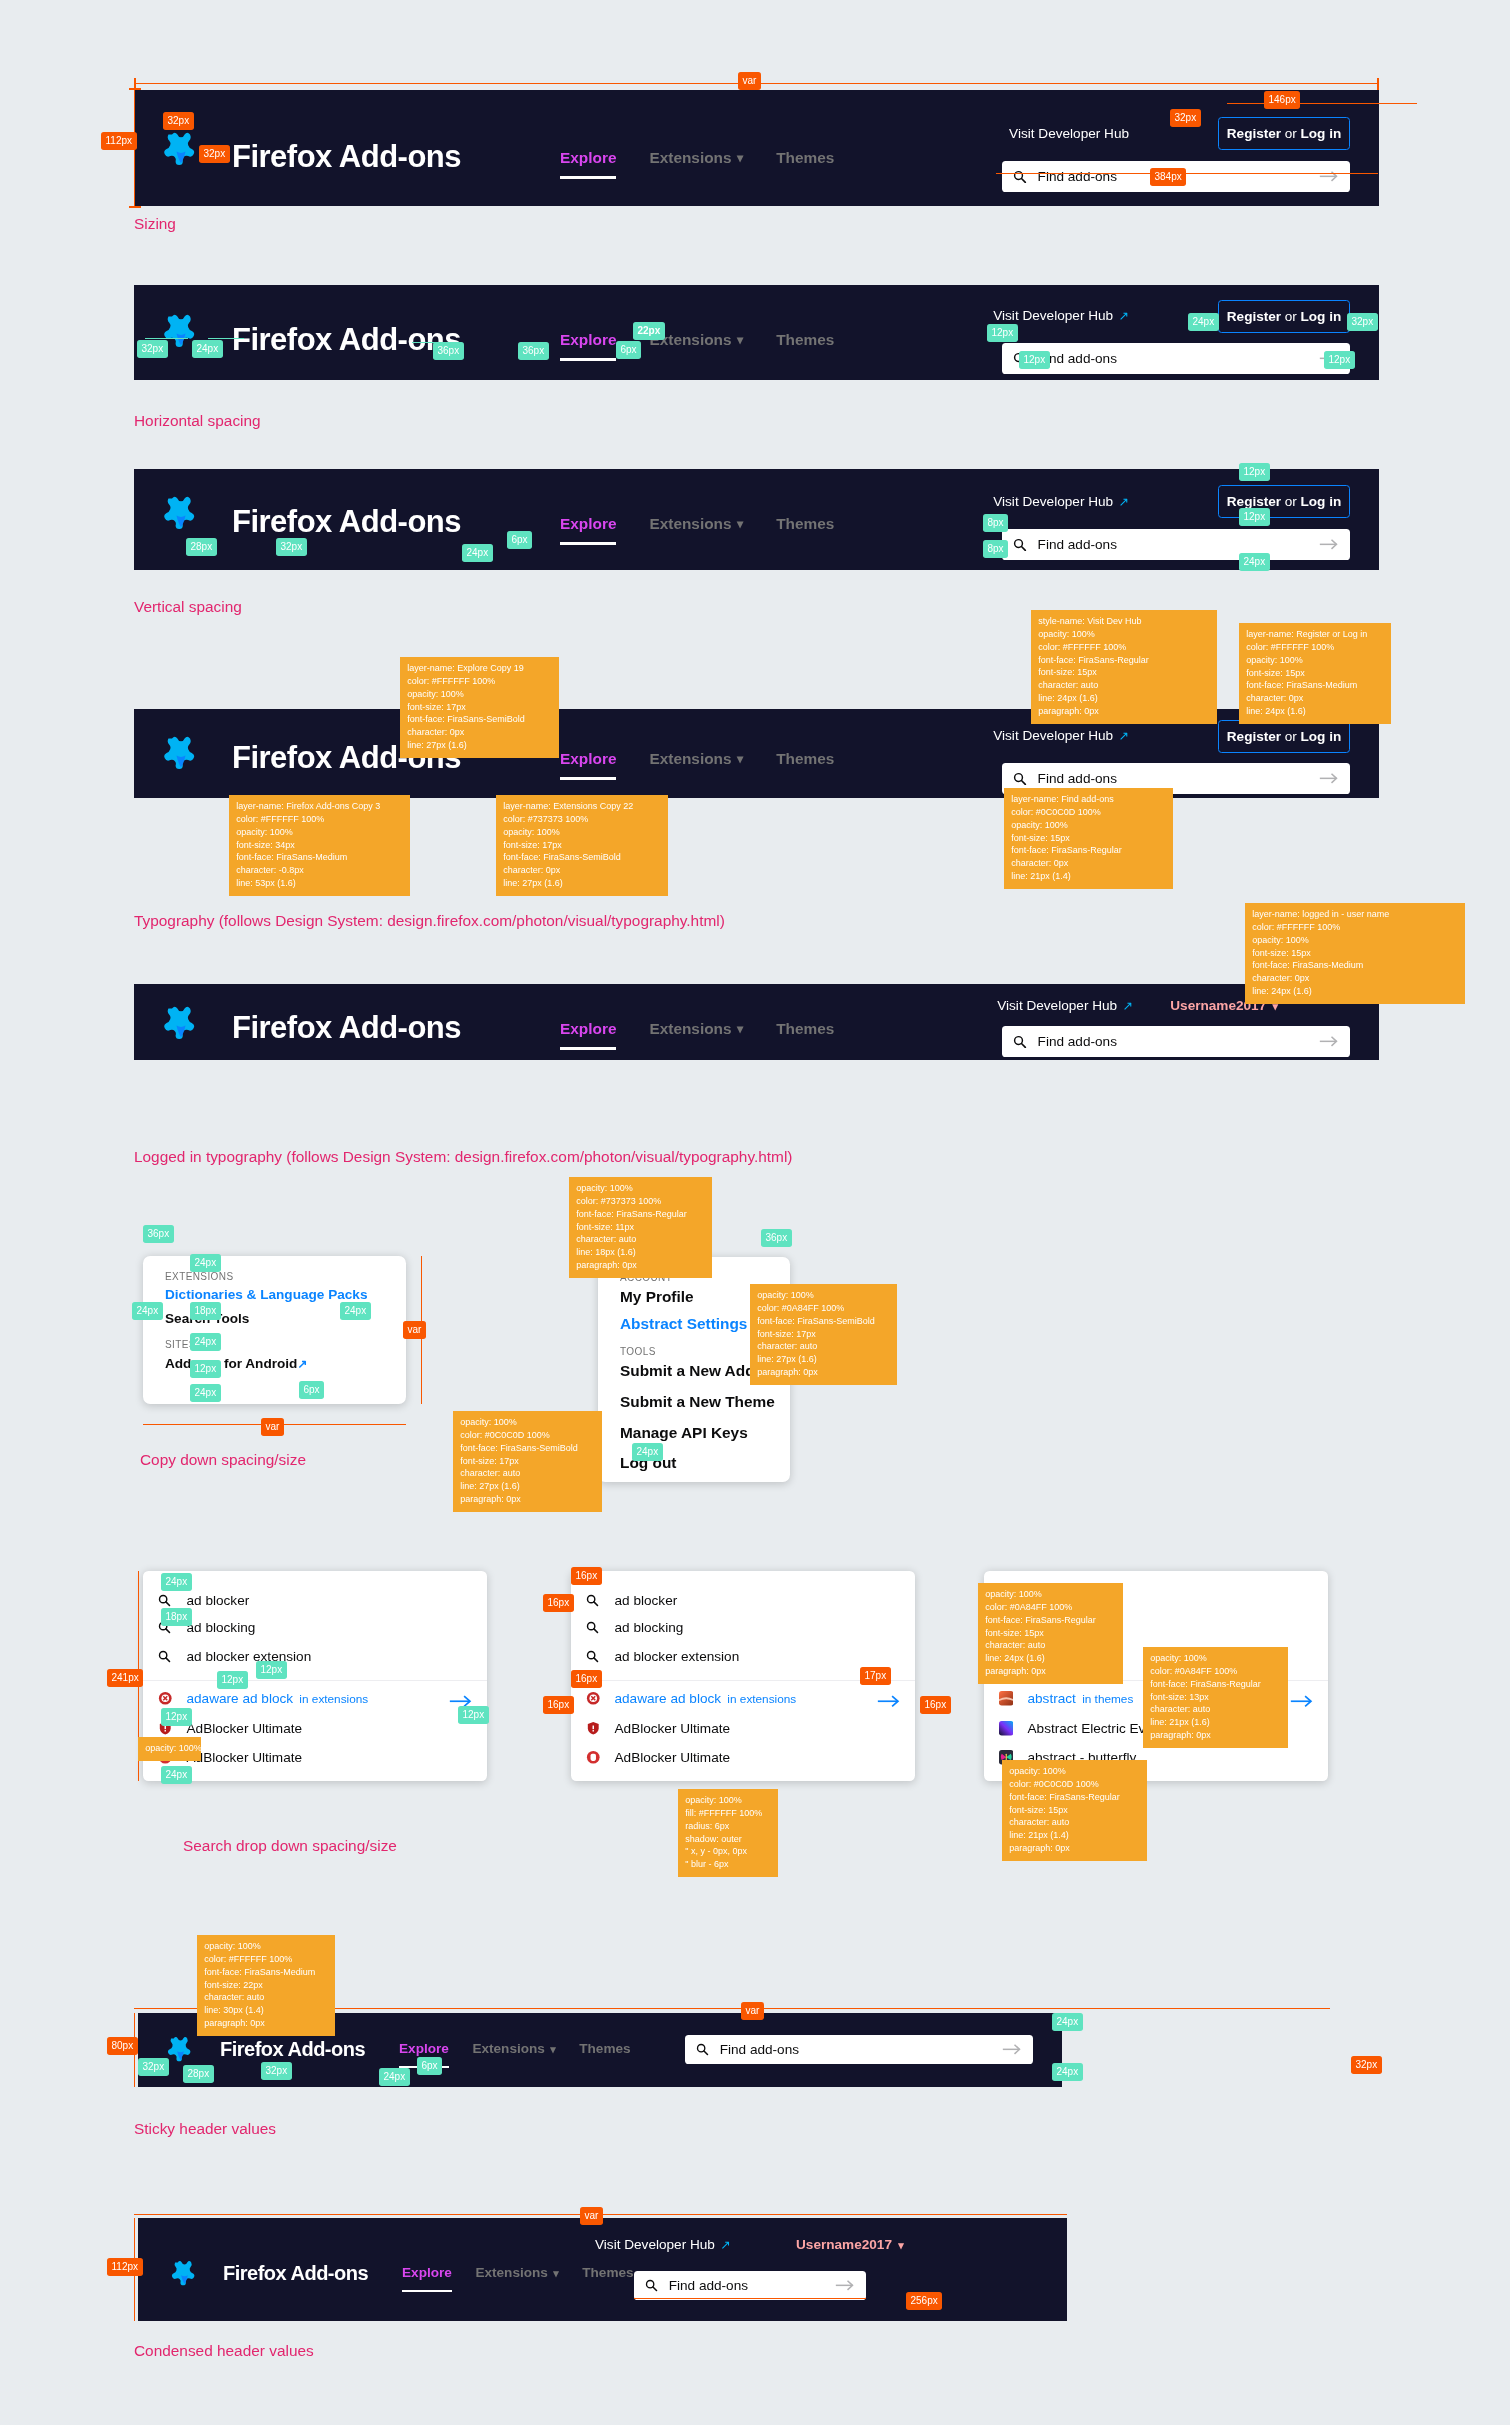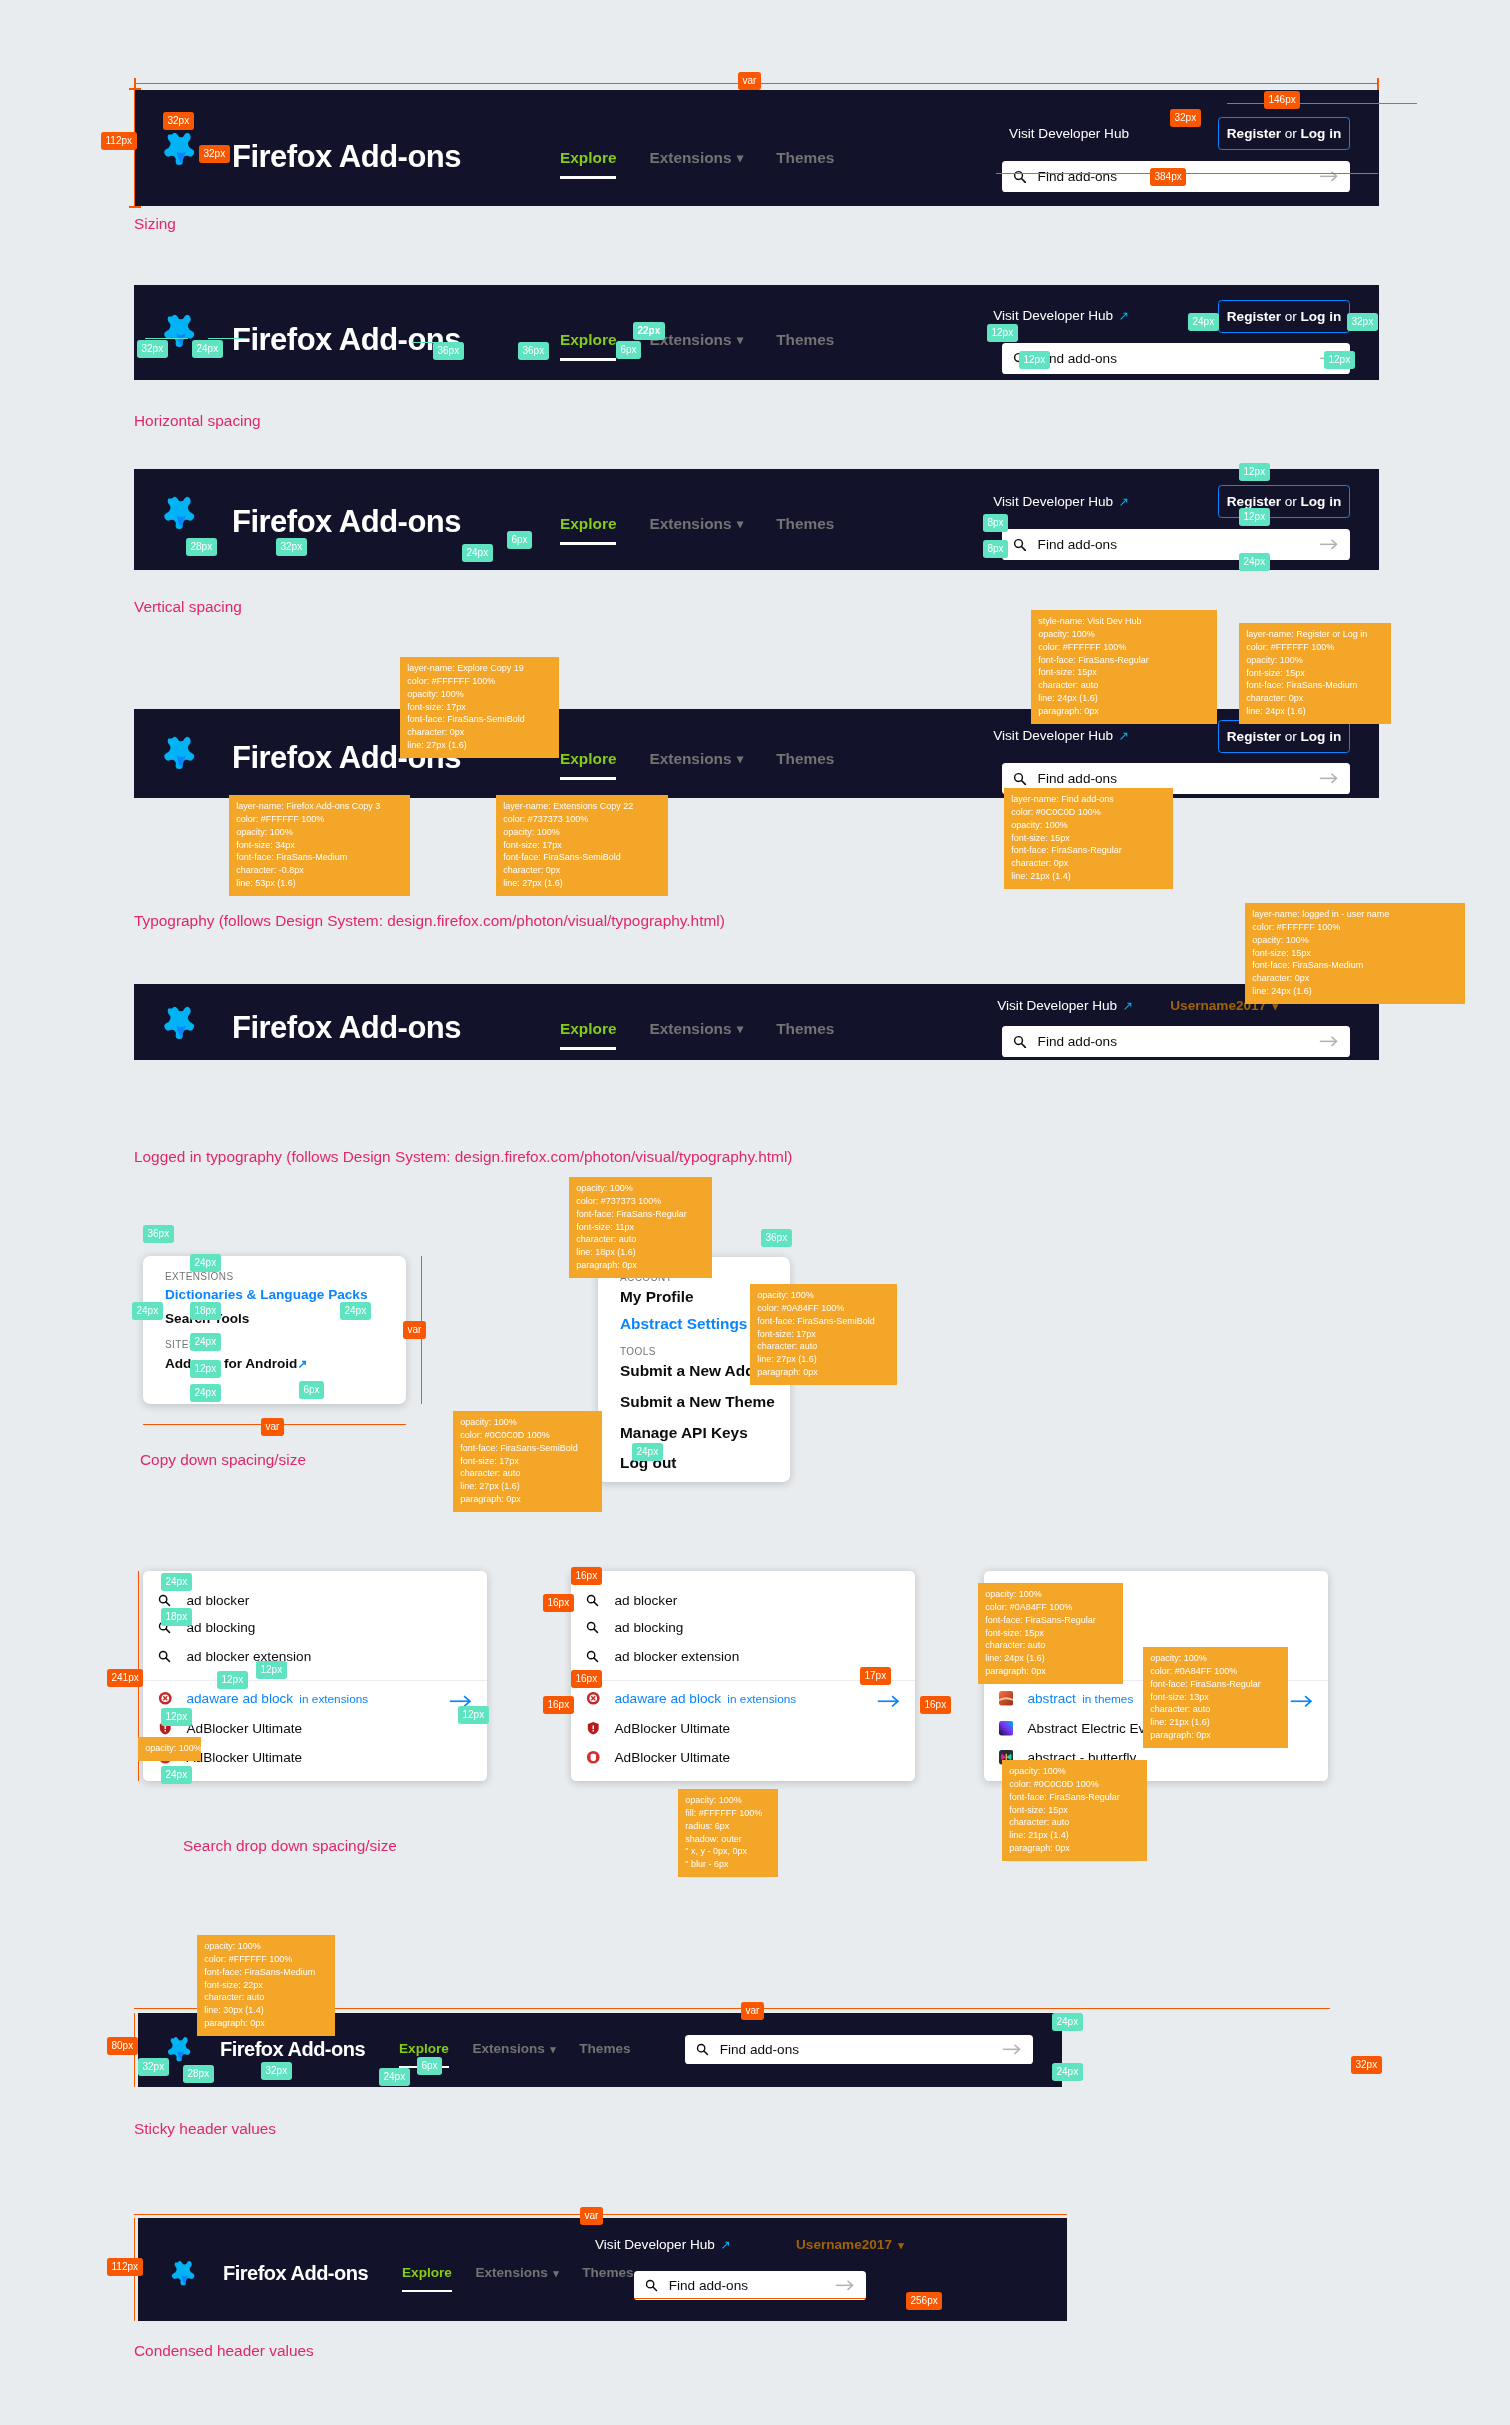--- a/index.html
+++ b/index.html
@@ -36,21 +36,21 @@
   }
   .nav .navitem {
     color: #737373;
     font-weight: 600;
     white-space: nowrap;
     display: inline-flex;
     align-items: center;
     gap: 5.4px;
   }
   .nav .navitem.active {
-    color: #84cc16;
+    color: #d946ef;
     position: relative;
   }
   .nav .navitem.active::after {
     content: "";
     position: absolute;
     left: 0; right: 0; bottom: -8.2px;
     height: 2.7px;
     background: #fff;
   }
   .chev { display: inline-block; font-size: 0.8em; line-height: 1; }
@@ -71,21 +71,21 @@
     color: #fff;
     display: flex;
     align-items: center;
     justify-content: center;
     white-space: nowrap;
   }
   .reg b { font-weight: 700; }
   .reg span.or { font-weight: 400; padding: 0 3.6px; }
   .uname {
     position: absolute;
-    color: #a16207;
+    color: #fca5a5;
     font-weight: 600;
     white-space: nowrap;
     display: flex;
     align-items: center;
     gap: 6.3px;
     justify-content: space-between;
   }
 
   .searchbox {
     position: absolute;

